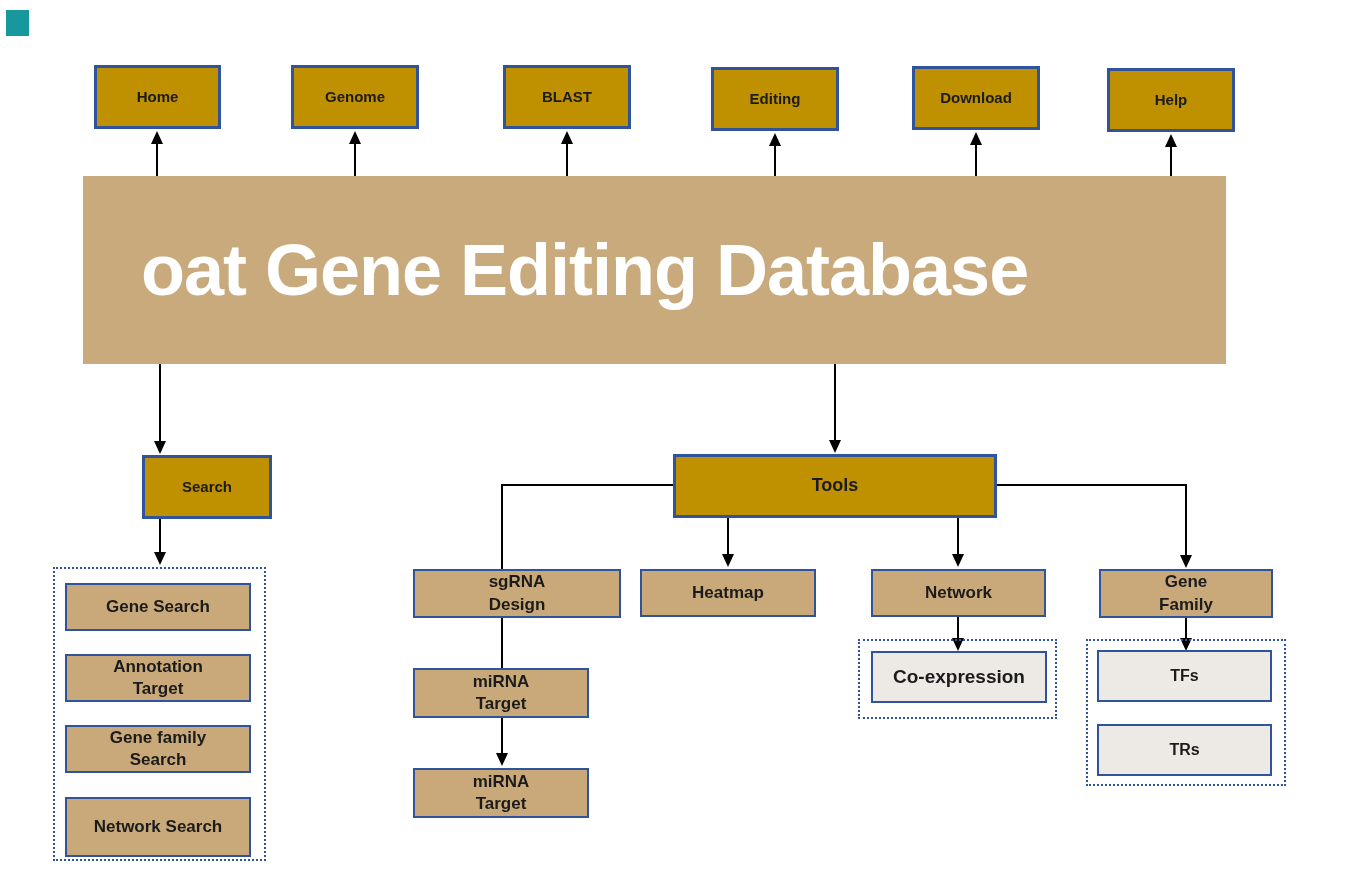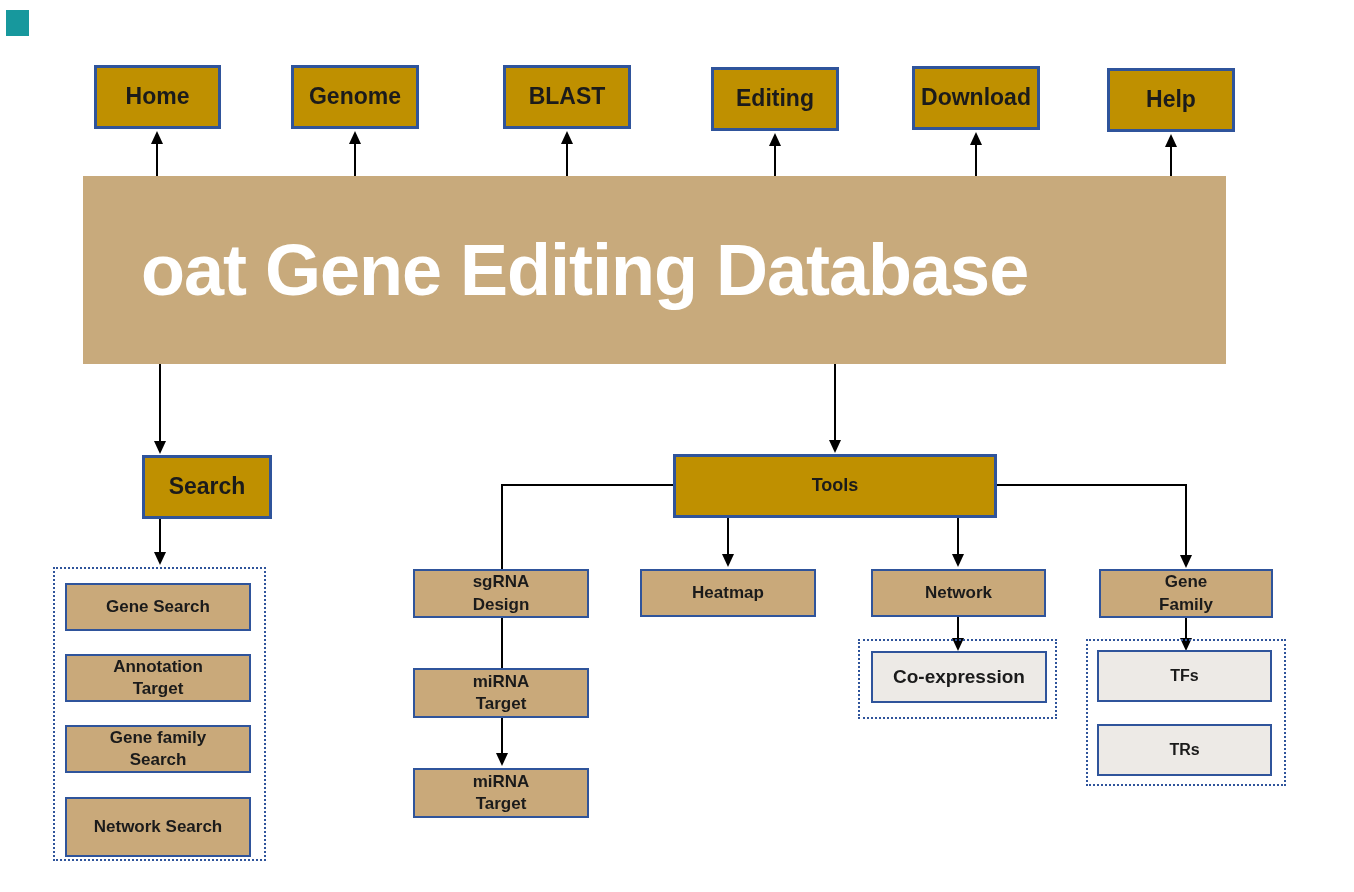--- a/index.html
+++ b/index.html
@@ -9,21 +9,21 @@
   html,body{margin:0;padding:0;background:#ffffff;}
   #canvas{
     position:relative; width:1354px; height:892px; background:#ffffff;
     font-family:"Liberation Sans", sans-serif; overflow:hidden;
   }
   .box{
     position:absolute; display:flex; align-items:center; justify-content:center;
     text-align:center; font-weight:bold; color:#1b1b1b; box-sizing:border-box;
     line-height:1.3;
   }
-  .gold{ background:var(--gold); border:3px solid var(--borderblue); font-size:23px; }
+  .gold{ background:var(--gold); border:3px solid var(--borderblue); font-size:15px; }
   .tan{ background:var(--tan); border:2px solid var(--borderblue); font-size:17px; }
   .light{ background:var(--light); border:2px solid var(--borderblue); font-size:16px; }
   .dotted{ position:absolute; border:2px dotted var(--borderblue); box-sizing:border-box; background:transparent; }
   .vline{ position:absolute; width:1.5px; background:var(--line); }
   .hline{ position:absolute; height:1.5px; background:var(--line); }
   .ah-down{ position:absolute; width:0; height:0;
     border-left:6px solid transparent; border-right:6px solid transparent;
     border-top:13px solid var(--line); }
   .ah-up{ position:absolute; width:0; height:0;
     border-left:6px solid transparent; border-right:6px solid transparent;
@@ -117,21 +117,21 @@
   <div class="hline" style="left:502px;top:484px;width:171px;"></div>
   <div class="vline" style="left:501px;top:484px;height:85px;"></div>
   <div class="hline" style="left:997px;top:484px;width:189px;"></div>
   <div class="vline" style="left:1185px;top:484px;height:71px;"></div>
   <div class="ah-down" style="left:1180px;top:555px;"></div>
   <div class="vline" style="left:727px;top:518px;height:36px;"></div>
   <div class="ah-down" style="left:722px;top:554px;"></div>
   <div class="vline" style="left:957px;top:518px;height:36px;"></div>
   <div class="ah-down" style="left:952px;top:554px;"></div>
 
-  <div class="box tan" style="left:413px;top:569px;width:176px;height:49px;">
+  <div class="box tan" style="left:413px;top:569px;width:208px;height:49px;">
     <span class="w84">sgRNA Design</span>
   </div>
   <div class="box tan" style="left:640px;top:569px;width:176px;height:48px;">
     <span>Heatmap</span>
   </div>
   <div class="box tan" style="left:871px;top:569px;width:175px;height:48px;">
     <span>Network</span>
   </div>
   <div class="box tan" style="left:1099px;top:569px;width:174px;height:49px;">
     <span class="w84">Gene Family</span>

